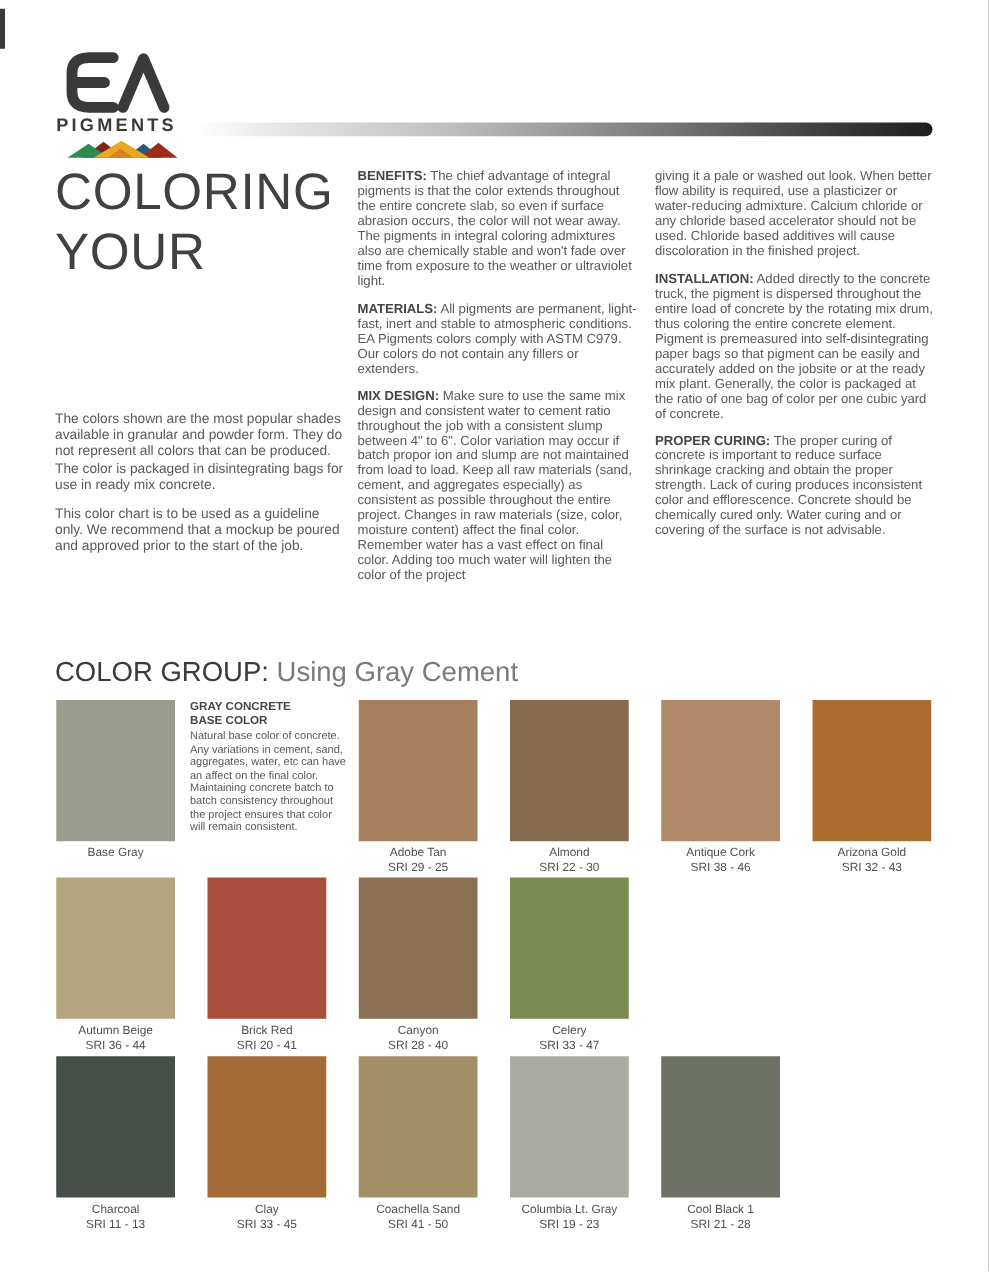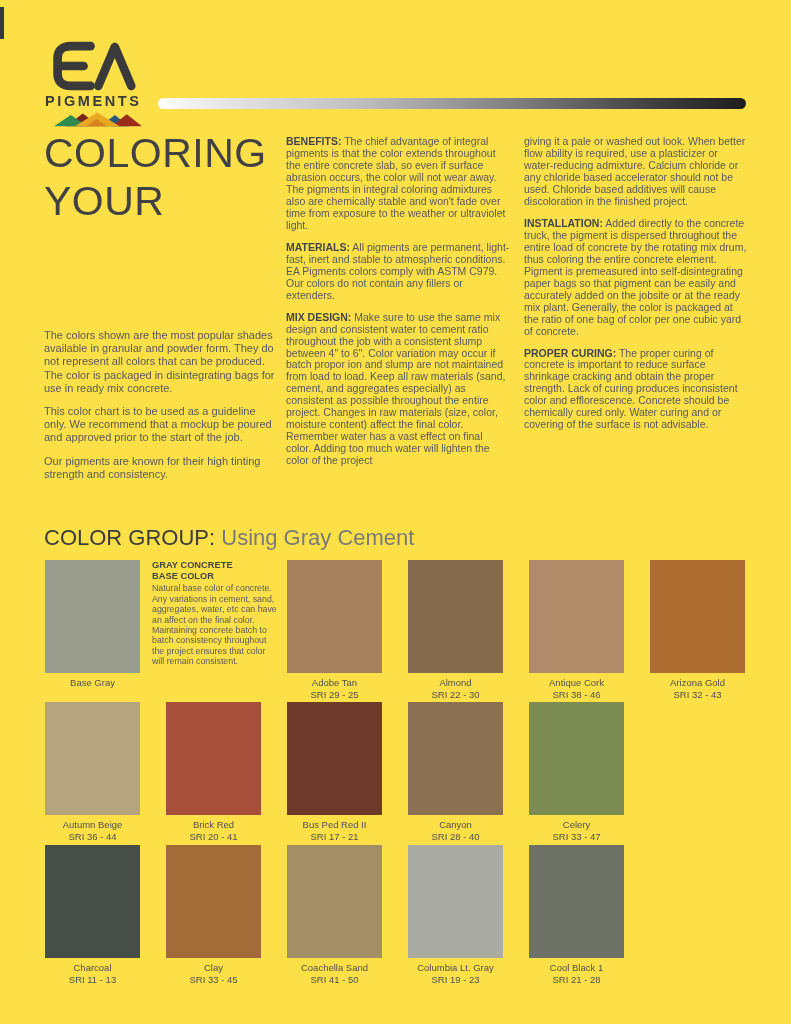--- a/index.html
+++ b/index.html
@@ -1,16 +1,16 @@
 <!DOCTYPE html>
 <html><head>
 <meta charset="utf-8">
 <style>
   html,body{margin:0;padding:0;background:#888;}
-  .page{position:relative;width:791px;height:1024px;background:#fde047;margin:0 auto;
+  .page{position:relative;width:791px;height:1024px;background:#ffffff;margin:0 auto;
         font-family:"Liberation Sans",sans-serif;overflow:hidden;}
   
   .edge-tick{position:absolute;left:0;top:7px;width:4px;height:32px;background:#3a3a3a;}
   .logo{position:absolute;left:44px;top:40px;width:110px;}
   .logo-ea{display:block;}
   .logo-sub{font-size:14.5px;font-weight:700;letter-spacing:2.6px;color:#3a3a3a;margin:1px 0 2px 1px;}
   .gradient-bar{position:absolute;left:158px;top:98px;width:588px;height:11px;border-radius:6px;
     background:linear-gradient(90deg,#ffffff 0%,#ececec 8%,#bdbdbd 35%,#7c7c7c 62%,#3e3e3e 85%,#1e1e1e 100%);}
   
   .title{position:absolute;left:44px;top:130px;color:#414042;font-size:41px;line-height:1.16;
@@ -65,21 +65,20 @@
   <div class="gradient-bar"></div>
 
   <div class="title">
     <div>COLORING</div>
     <div>YOUR</div>
   </div>
 
   <div class="col col-left">
     <p>The colors shown are the most popular shades available in granular and powder form. They do not represent all colors that can be produced. The color is packaged in disintegrating bags for use in ready mix concrete.</p>
     <p>This color chart is to be used as a guideline only. We recommend that a mockup be poured and approved prior to the start of the job.</p>
-    <p>Our pigments are known for their high tinting strength and consistency.</p>
   </div>
 
   <div class="col col-mid">
     <p><strong>BENEFITS:</strong> <span>The chief advantage of integral pigments is that the color extends throughout the entire concrete slab, so even if surface abrasion occurs, the color will not wear away. The pigments in integral coloring admixtures also are chemically stable and won't fade over time from exposure to the weather or ultraviolet light.</span></p>
     <p><strong>MATERIALS:</strong> <span>All pigments are permanent, light-fast, inert and stable to atmospheric conditions. EA Pigments colors comply with ASTM C979. Our colors do not contain any fillers or extenders.</span></p>
     <p><strong>MIX DESIGN:</strong> <span>Make sure to use the same mix design and consistent water to cement ratio throughout the job with a consistent slump between 4" to 6". Color variation may occur if batch propor ion and slump are not maintained from load to load. Keep all raw materials (sand, cement, and aggregates especially) as consistent as possible throughout the entire project. Changes in raw materials (size, color, moisture content) affect the final color. Remember water has a vast effect on final color. Adding too much water will lighten the color of the project</span></p>
   </div>
 
   <div class="col col-right">
     <p><span>giving it a pale or washed out look. When better flow ability is required, use a plasticizer or water-reducing admixture. Calcium chloride or any chloride based accelerator should not be used. Chloride based additives will cause discoloration in the finished project.</span></p>
@@ -123,24 +122,20 @@
   <div class="row row2">
     <div class="cell">
       <div class="swatch" style="background: rgb(181, 164, 126);"></div>
       <div class="sw-label"><span>Autumn Beige</span><br><span>SRI 36 - 44</span></div>
     </div>
     <div class="cell">
       <div class="swatch" style="background: rgb(168, 79, 60);"></div>
       <div class="sw-label"><span>Brick Red</span><br><span>SRI 20 - 41</span></div>
     </div>
     <div class="cell">
-      <div class="swatch" style="background: rgb(110, 58, 43);"></div>
-      <div class="sw-label"><span>Bus Ped Red II</span><br><span>SRI 17 - 21</span></div>
-    </div>
-    <div class="cell">
       <div class="swatch" style="background: rgb(140, 112, 84);"></div>
       <div class="sw-label"><span>Canyon</span><br><span>SRI 28 - 40</span></div>
     </div>
     <div class="cell">
       <div class="swatch" style="background: rgb(124, 139, 81);"></div>
       <div class="sw-label"><span>Celery</span><br><span>SRI 33 - 47</span></div>
     </div>
   </div>
 
   <div class="row row3">

